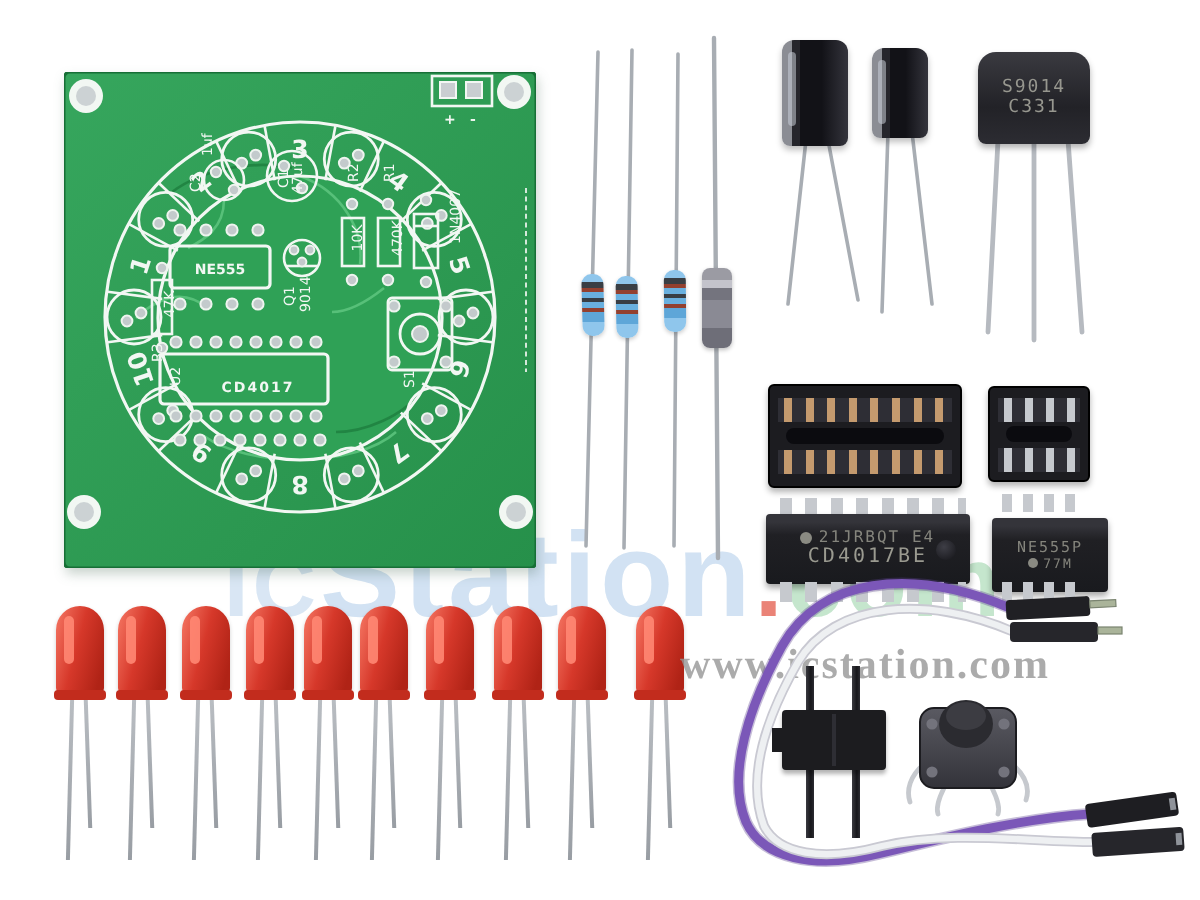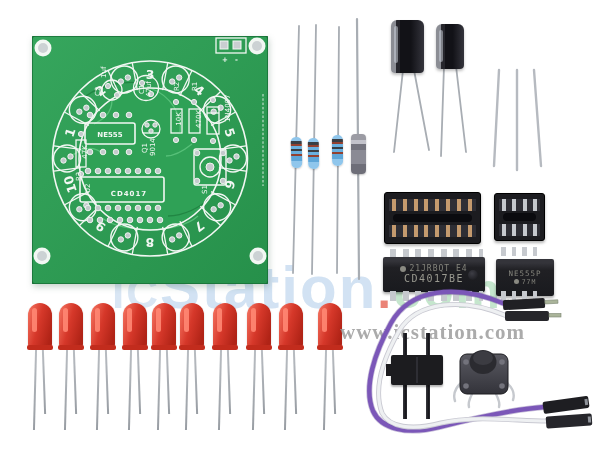--- a/index.html
+++ b/index.html
@@ -353,20 +353,24 @@
   </svg>
 
   <div class="comp res-body" style="left:291px;top:137px;transform:rotate(-1.5deg)"></div>
   <div class="comp res-body" style="left:308px;top:138px;transform:rotate(-1deg)"></div>
   <div class="comp res-body" style="left:332px;top:135px;transform:rotate(-0.5deg)"></div>
   <div class="comp diode-body" style="left:351px;top:134px"></div>
 
   <div class="comp cap-body" style="left:391px;top:20px;width:33px;height:53px"></div>
   <div class="comp cap-body" style="left:436px;top:24px;width:28px;height:45px"></div>
 
+  <div class="comp to92" style="left:489px;top:26px;width:56px;height:46px">
+    <span>S9014</span>
+    <span>C331</span>
+  </div>
 
   <div class="comp socket" style="left:384px;top:192px;width:95px;height:50px">
     <div class="srow" style="top:6px"></div>
     <div class="slot"></div>
     <div class="srow" style="top:32px"></div>
   </div>
   <div class="comp socket socket8" style="left:494px;top:193px;width:49px;height:46px">
     <div class="srow" style="top:5px"></div>
     <div class="slot" style="top:19px"></div>
     <div class="srow" style="top:30px"></div>

